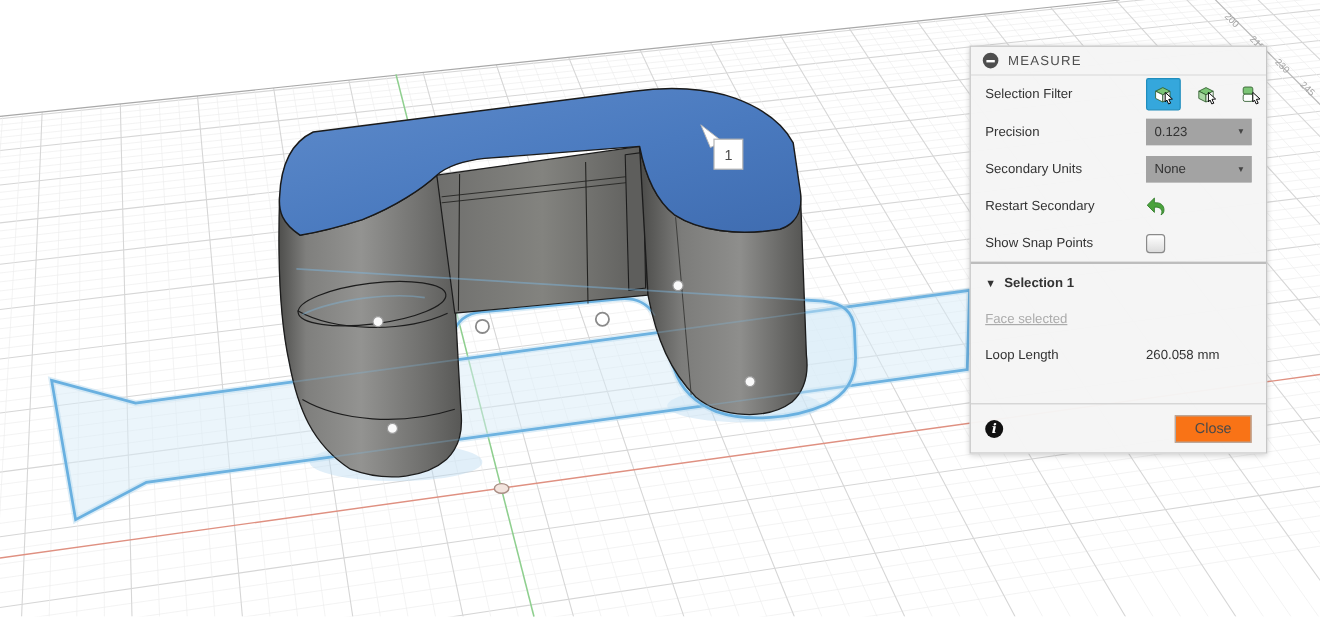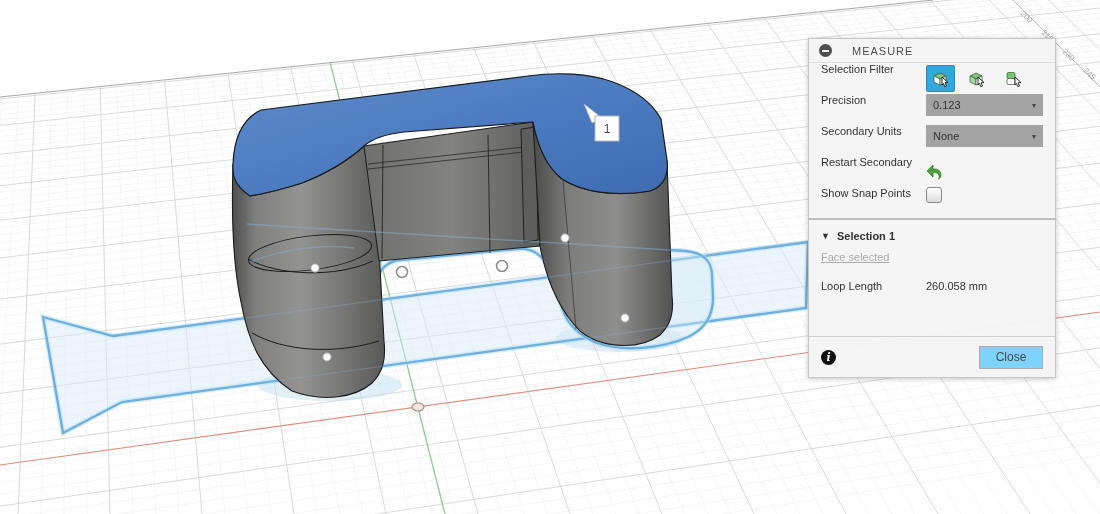--- a/index.html
+++ b/index.html
@@ -4,27 +4,27 @@
 <style>
   html,body{margin:0;padding:0;}
   body{width:1100px;height:514px;overflow:hidden;background:#fff;
        font-family:"Liberation Sans","DejaVu Sans",sans-serif;position:relative;}
 
   
   .panel{position:absolute;left:808px;top:38px;width:248px;height:340px;
          background:rgba(245,245,245,.97);border:1px solid #c6c6c6;
          box-shadow:0 1px 5px rgba(0,0,0,.22);box-sizing:border-box;
          display:flex;flex-direction:column;font-size:11px;color:#333;}
-  .panel-header{height:23px;display:flex;align-items:center;gap:20px;
+  .panel-header{height:23px;display:flex;align-items:center;gap:8px;
                 padding:0 10px;border-bottom:1px solid #dcdcdc;color:#4d4d4d;
                 letter-spacing:1px;font-size:11px;}
   .collapse-btn{width:13px;height:13px;border-radius:50%;background:#4e4e4e;
                 position:relative;flex:0 0 auto;cursor:default;}
   .collapse-btn::after{content:"";position:absolute;left:3px;top:6px;width:7px;height:2px;background:#fff;}
-  .row{height:31px;display:flex;padding:0 12px;box-sizing:border-box;}
+  .row{height:31px;display:flex;align-items:center;padding:0 12px;box-sizing:border-box;gap:29px;}
   .row .lbl{flex:0 0 105px;}
   .filter-icons{display:flex;gap:7px;align-items:center;}
   .fbtn{width:27px;height:25px;display:flex;align-items:center;justify-content:center;
         border:1px solid transparent;border-radius:2px;}
   .fbtn.sel{background:#35a7dc;border-color:#1f8dbd;}
   .dd{width:120px;height:22px;background:#a3a3a3;border:1px solid #a3a3a3;
       display:flex;align-items:center;justify-content:space-between;
       padding:0 6px;box-sizing:border-box;color:#333;}
   .dd .caret{font-size:8px;color:#444;}
   .checkbox{width:14px;height:14px;border:1px solid #8a8a8a;border-radius:3px;
@@ -33,21 +33,21 @@
   .sel-head{font-weight:bold;gap:7px;display:flex;align-items:center;}
   .sel-caret{font-size:9px;color:#333;}
   .muted{color:#ababab;text-decoration:underline;}
   .val{color:#333;}
   .row.kv .lbl{flex:0 0 105px;}
   .panel-footer{margin-top:auto;border-top:1px solid #cfcfcf;height:40px;
                 display:flex;align-items:center;justify-content:space-between;padding:0 12px;}
   .info-btn{width:15px;height:15px;border-radius:50%;background:#111;color:#fff;
             display:flex;align-items:center;justify-content:center;
             font-family:"DejaVu Serif",serif;font-style:italic;font-weight:bold;font-size:11px;}
-  .close-btn{width:62px;height:21px;background:#7dd3fc;border:1px solid #adadad;
+  .close-btn{width:62px;height:21px;background:#f97316;border:1px solid #adadad;
              color:#4a4a4a;font-size:12px;display:flex;align-items:center;justify-content:center;}
 </style>
 </head>
 <body>
 
 
 
 
 <svg id="vp" width="1100" height="514" viewBox="0 0 1100 514">
   <defs>

